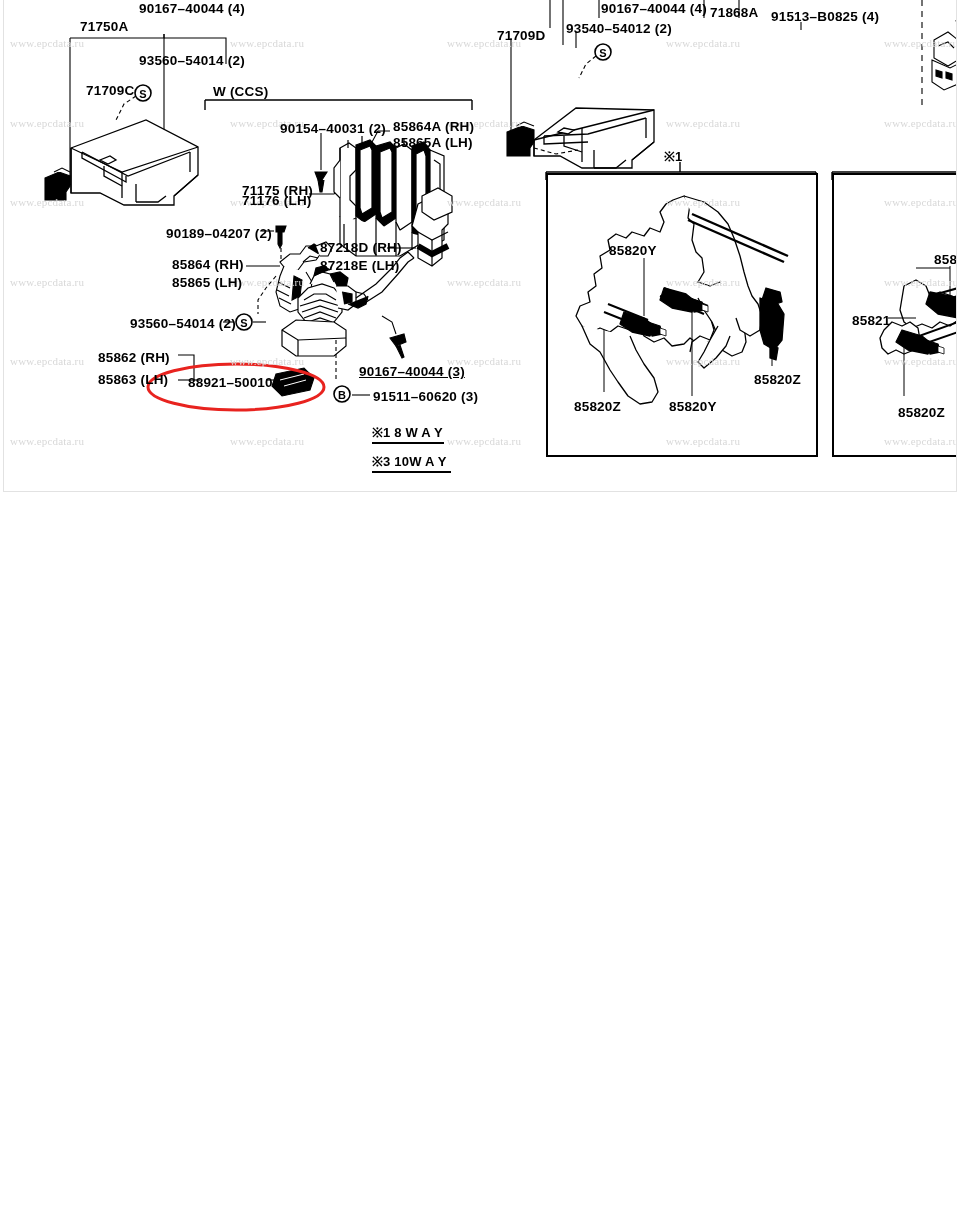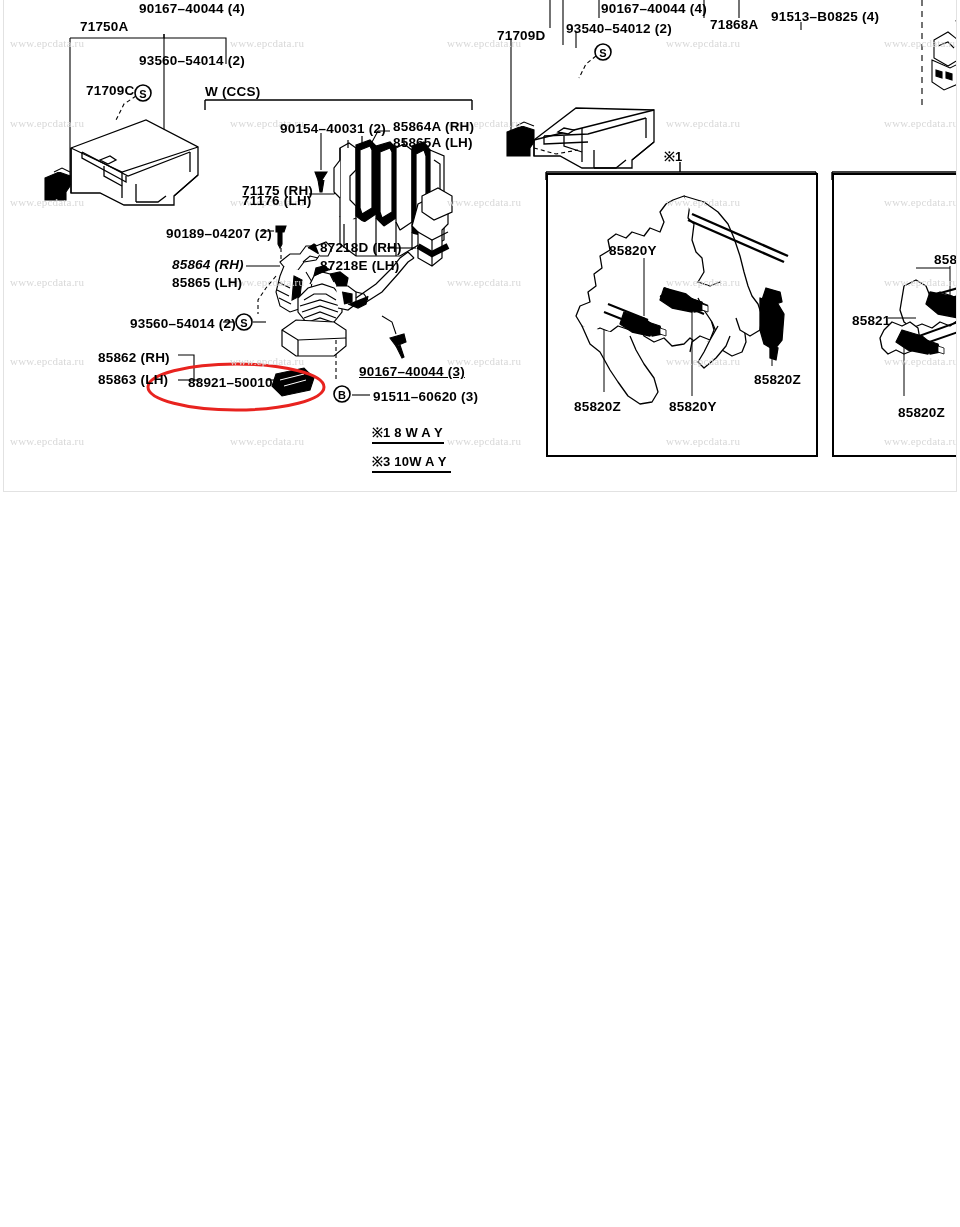--- a/index.html
+++ b/index.html
@@ -412,41 +412,41 @@
     </svg>
 
     <div id="labels">
       <div class="lbl note" style="left:368px; top:425px;">※1  8 W A Y</div>
       <div class="lbl note" style="left:368px; top:454px;">※3  10W A Y</div>
       <div class="lbl" style="left:660px; top:149px; font-size:13px;">※1</div>
     <div class="lbl" style="left: 135px; top: 0px;">90167–40044 (4)</div>
         <div class="lbl" style="left: 76px; top: 18px;">71750A</div>
         <div class="lbl" style="left: 135px; top: 52px;">93560–54014 (2)</div>
         <div class="lbl" style="left: 34px; top: 82px; margin-left: 48px;">71709C</div>
-        <div class="lbl" style="left: 201px; top: 83px;">W (CCS)</div>
+        <div class="lbl" style="left: 209px; top: 83px;">W (CCS)</div>
         <div class="lbl" style="left: 276px; top: 120px;">90154–40031 (2)</div>
         <div class="lbl" style="left: 389px; top: 118px;">85864A (RH)</div>
         <div class="lbl" style="left: 389px; top: 134px;">85865A (LH)</div>
         <div class="lbl" style="left: 238px; top: 182px;">71175 (RH)</div>
         <div class="lbl" style="left: 238px; top: 192px;">71176 (LH)</div>
         <div class="lbl" style="left: 162px; top: 225px;">90189–04207 (2)</div>
         <div class="lbl" style="left: 316px; top: 239px;">87218D (RH)</div>
         <div class="lbl" style="left: 316px; top: 257px;">87218E (LH)</div>
-        <div class="lbl" style="left: 168px; top: 256px; font-style: italic;">85864 (RH)</div>
+        <div class="lbl" style="left: 168px; top: 256px;">85864 (RH)</div>
         <div class="lbl" style="left: 168px; top: 274px;">85865 (LH)</div>
         <div class="lbl" style="left: 126px; top: 315px;">93560–54014 (2)</div>
         <div class="lbl" style="left: 94px; top: 349px;">85862 (RH)</div>
         <div class="lbl" style="left: 94px; top: 371px; text-align: center;">85863 (LH)</div>
         <div class="lbl" style="left: 184px; top: 374px;">88921–50010</div>
         <div class="lbl" style="left: 355px; top: 363px; text-decoration: underline;">90167–40044 (3)</div>
         <div class="lbl" style="left: 369px; top: 388px;">91511–60620 (3)</div>
         <div class="lbl" style="left: 493px; top: 27px;">71709D</div>
         <div class="lbl" style="left: 597px; top: 0px;">90167–40044 (4)</div>
         <div class="lbl" style="left: 562px; top: 20px; text-align: center;">93540–54012 (2)</div>
-        <div class="lbl" style="left: 706px; top: 16px;">71868A</div>
+        <div class="lbl" style="left: 706px; top: 4px;">71868A</div>
         <div class="lbl" style="left: 767px; top: 8px;">91513–B0825 (4)</div>
         <div class="lbl" style="left: 951px; top: 16px;">7</div>
         <div class="lbl" style="left: 605px; top: 242px;">85820Y</div>
         <div class="lbl" style="left: 750px; top: 371px;">85820Z</div>
         <div class="lbl" style="left: 570px; top: 398px;">85820Z</div>
         <div class="lbl" style="left: 665px; top: 398px;">85820Y</div>
         <div class="lbl" style="left: 930px; top: 251px;">8582</div>
         <div class="lbl" style="left: 848px; top: 312px;">85821</div>
         <div class="lbl" style="left: 894px; top: 404px;">85820Z</div>
       </div>

